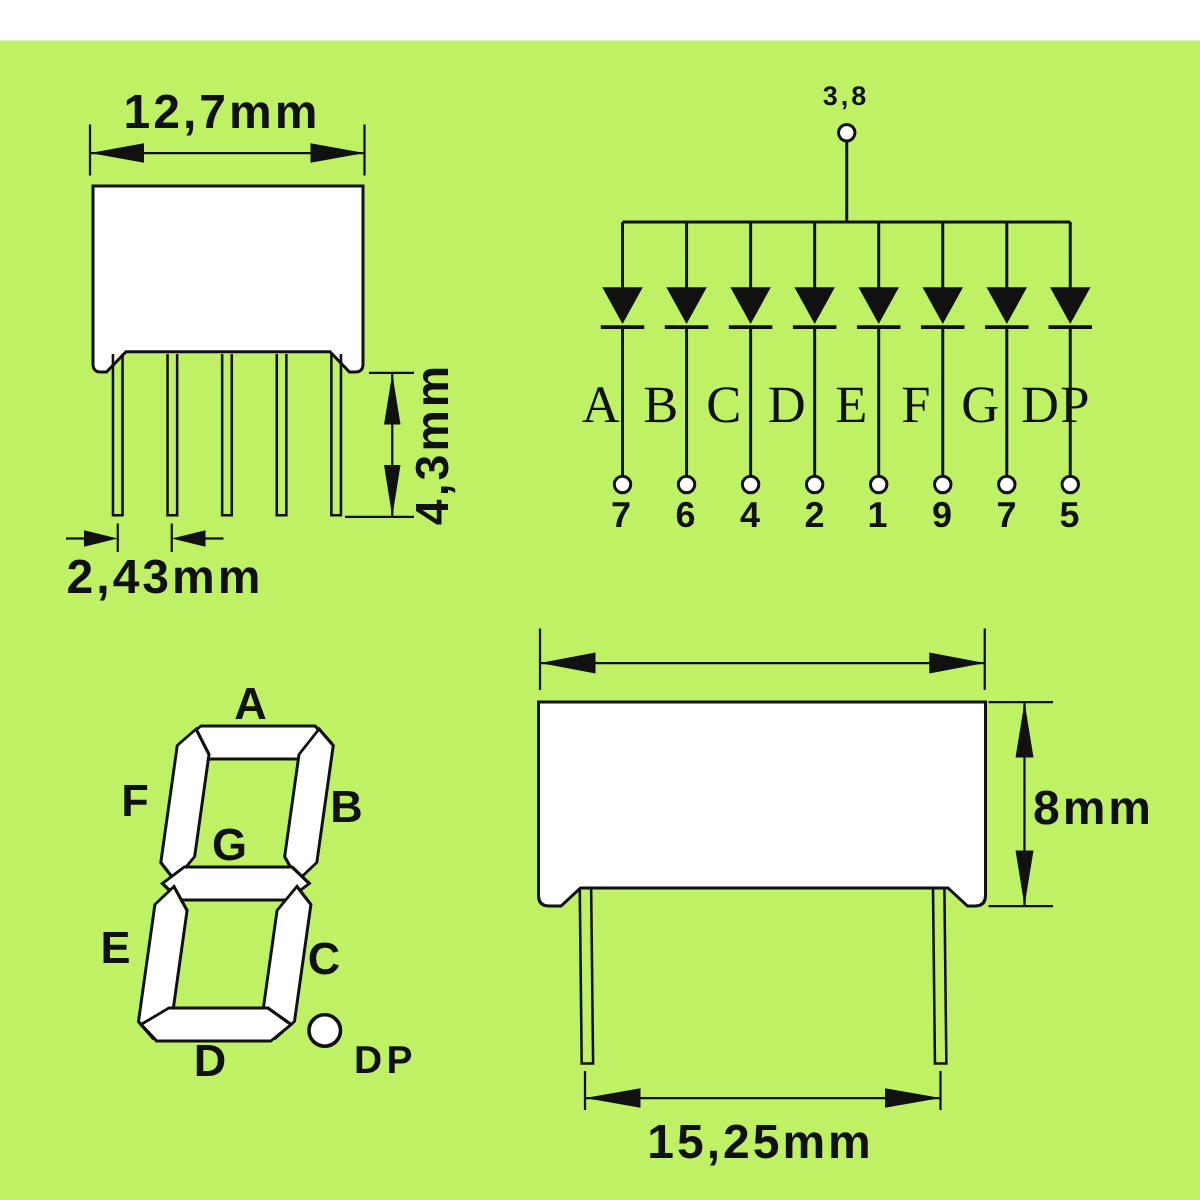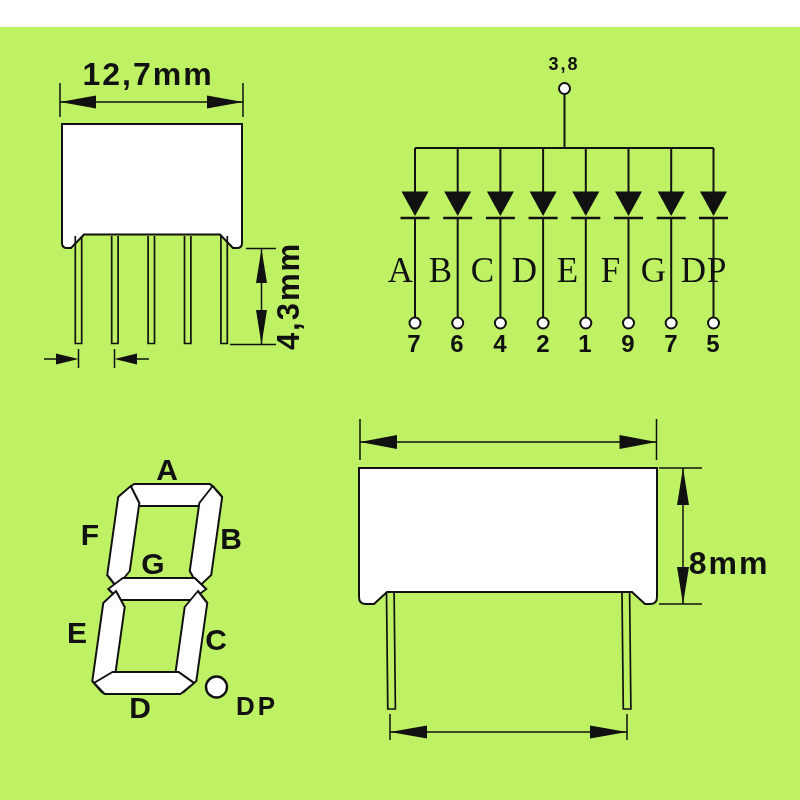--- a/index.html
+++ b/index.html
@@ -159,20 +159,21 @@
         <line x1="627" y1="687" x2="627" y2="713"></line>
         <line x1="390" y1="705" x2="627" y2="705"></line>
         <polygon fill="#111111" stroke="none" points="390,705 427,698.5 427,711.5"></polygon>
         <polygon fill="#111111" stroke="none" points="627,705 590,698.5 590,711.5"></polygon>
       </g>
     </g>
   </svg>
 
   <div class="lbl dim" style="left:148px;top:47px;">12,7mm</div>
   <div class="lbl rot" style="left:288px;top:269px;">4,3mm</div>
+  <div class="lbl dim" style="left:110px;top:357px;">2,43mm</div>
 
   <div class="lbl common" style="left:564px;top:37px;">3,8</div>
   <div class="lbl segletter" style="left:401px;top:243px;">A</div>
   <div class="lbl segletter" style="left:441px;top:243px;">B</div>
   <div class="lbl segletter" style="left:483px;top:243px;">C</div>
   <div class="lbl segletter" style="left:525px;top:243px;">D</div>
   <div class="lbl segletter" style="left:568px;top:243px;">E</div>
   <div class="lbl segletter" style="left:611px;top:243px;">F</div>
   <div class="lbl segletter" style="left:654px;top:243px;">G</div>
   <div class="lbl segletter" style="left:704px;top:243px;">DP</div>
@@ -187,15 +188,16 @@
 
   <div class="lbl seglbl" style="left:167px;top:443px;">A</div>
   <div class="lbl seglbl" style="left:90px;top:508px;">F</div>
   <div class="lbl seglbl" style="left:231px;top:512px;">B</div>
   <div class="lbl seglbl" style="left:153px;top:537px;">G</div>
   <div class="lbl seglbl" style="left:77px;top:606px;">E</div>
   <div class="lbl seglbl" style="left:216px;top:613px;">C</div>
   <div class="lbl seglbl" style="left:140px;top:681px;">D</div>
   <div class="lbl dplbl" style="left:257px;top:679px;">DP</div>
 
-  <div class="lbl dim" style="left:729px;top:536px;">8mm</div>
+  <div class="lbl dim" style="left:729px;top:511px;">8mm</div>
+  <div class="lbl dim" style="left:507px;top:734px;">15,25mm</div>
 
 </div>
 
 </body></html>

